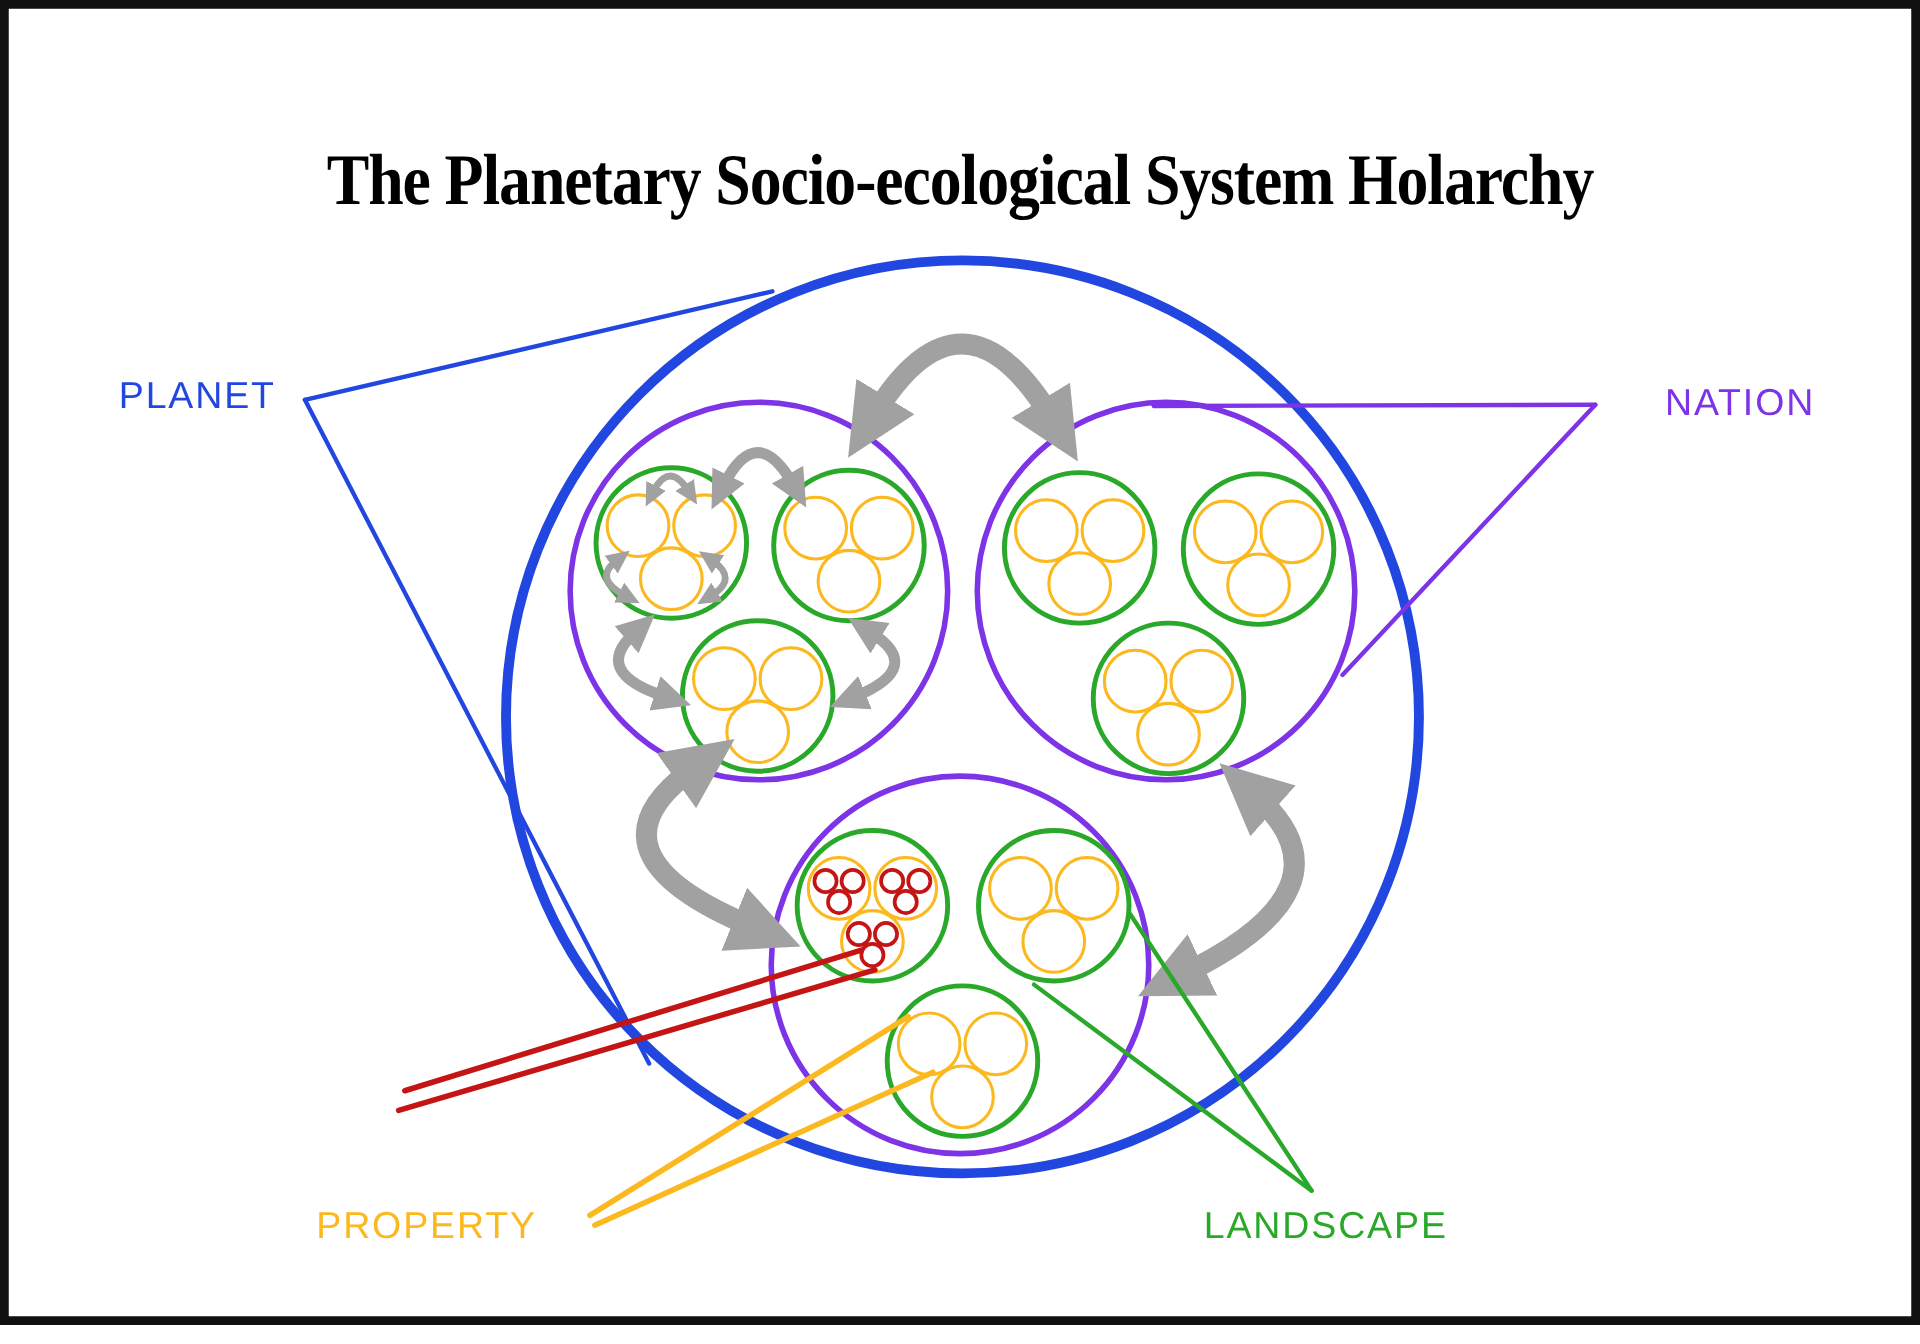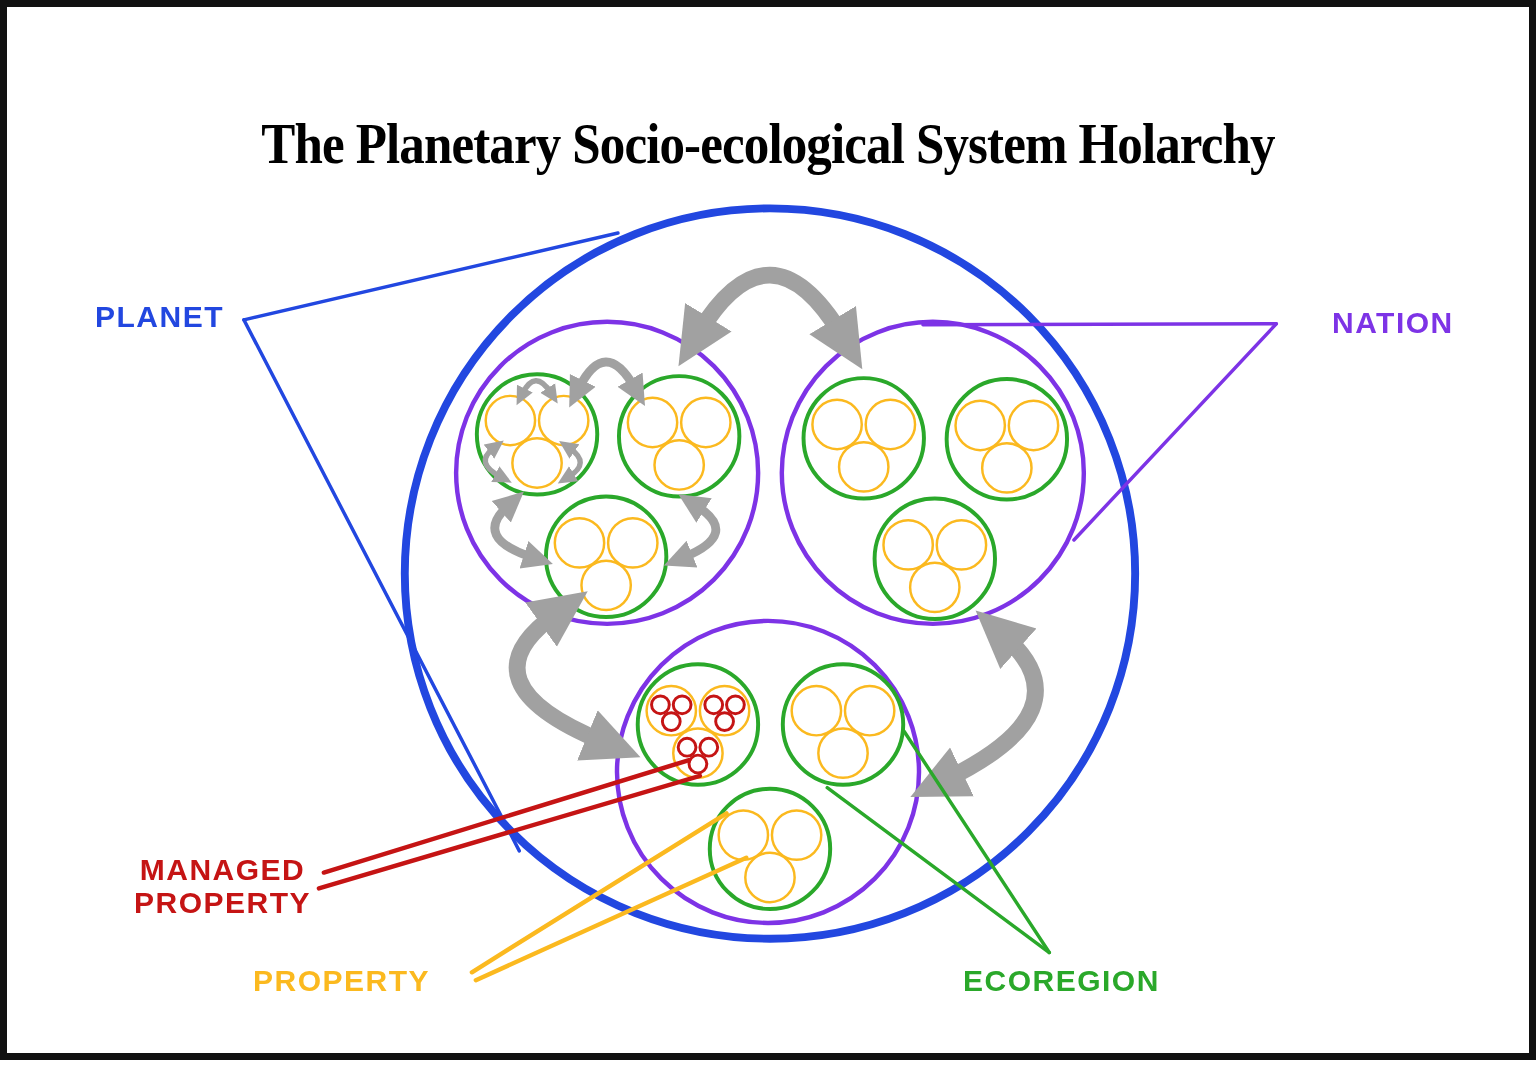--- a/index.html
+++ b/index.html
@@ -20,21 +20,21 @@
     font-weight:bold;
     font-size:58px;
     letter-spacing:-1px;
     color:var(--title-text,#000);
     transform:scaleX(0.88);
     transform-origin:50% 50%;
     white-space:nowrap;
   }
   .lvl-label{
     position:absolute;
-    font-weight:bold;
+    font-weight:normal;
     font-size:30px;
     letter-spacing:1.5px;
     line-height:33px;
     white-space:nowrap;
   }
   .lbl-planet{left:88px;top:293px;color:var(--planet);}
   .lbl-nation{left:1281px;top:299px;color:var(--nation);margin-left:44px;}
   .lbl-managed{left:108px;top:846px;width:215px;text-align:center;white-space:normal;color:var(--managed-property);}
   .lbl-landscape{left:246px;top:957px;color:var(--landscape);}
   .lbl-ecoregion{left:956px;top:957px;color:var(--ecoregion);}
@@ -160,17 +160,16 @@
       <line class="lead lead-managed" x1="313" y1="893" x2="699" y2="779"></line>
       <line class="lead lead-landscape" x1="468" y1="978" x2="726" y2="817"></line>
       <line class="lead lead-landscape" x1="472" y1="986" x2="746" y2="862"></line>
       <line class="lead lead-ecoregion" x1="1053" y1="958" x2="828" y2="791"></line>
       <line class="lead lead-ecoregion" x1="1053" y1="958" x2="906" y2="734"></line>
     </g>
   </svg>
 
   <div class="lvl-label lbl-planet">PLANET</div>
   <div class="lvl-label lbl-nation">NATION</div>
-  <div class="lvl-label lbl-managed">MANAGED PROPERTY</div>
   <div class="lvl-label lbl-landscape">PROPERTY</div>
-  <div class="lvl-label lbl-ecoregion">ECOREGION</div>
+  <div class="lvl-label lbl-ecoregion">LANDSCAPE</div>
 
 </div>
 
 </body></html>

